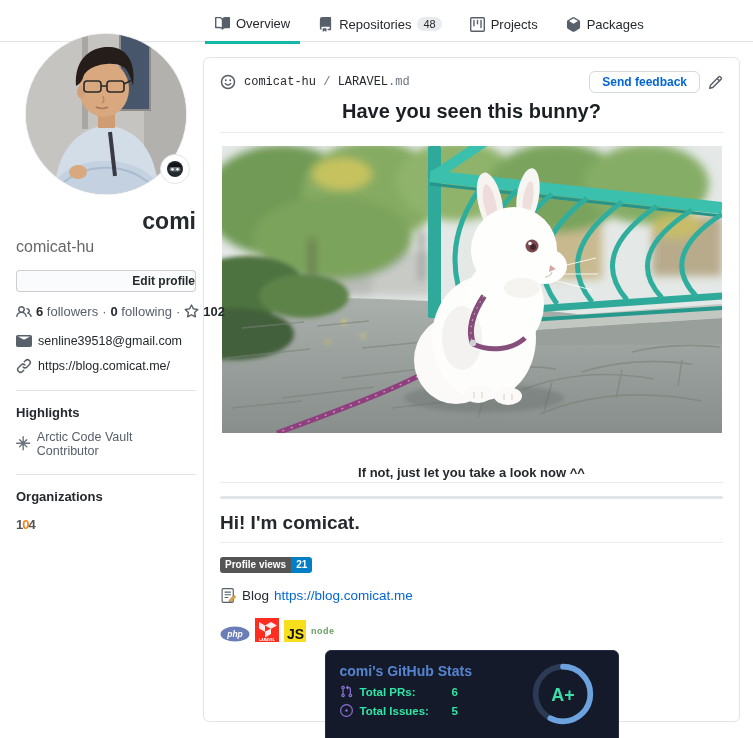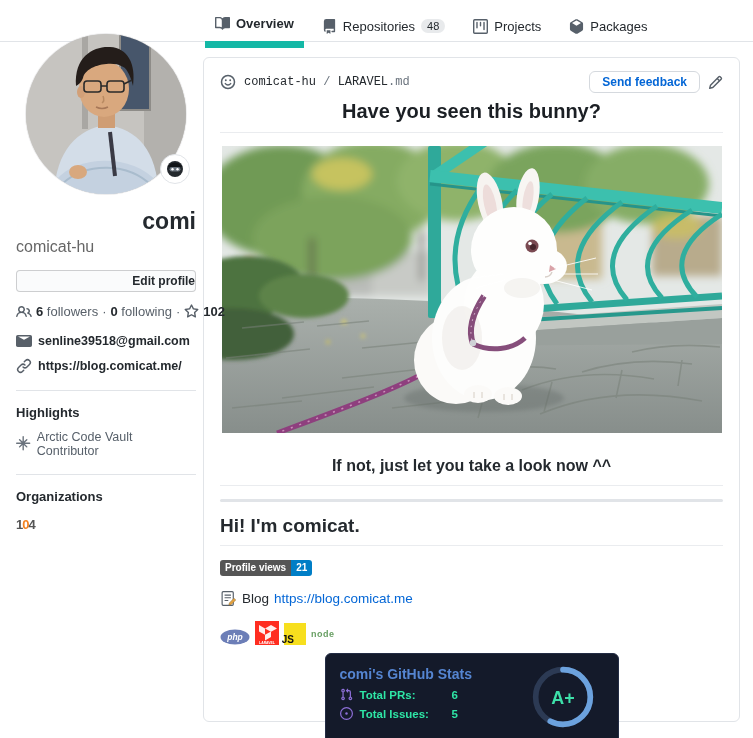--- a/index.html
+++ b/index.html
@@ -8,68 +8,68 @@
     width:753px; height:738px; background:#fff; position:relative; overflow:hidden;
     font-family:"Liberation Sans", sans-serif; color:#24292e; font-size:14px;
   }
   svg { display:block; }
 
   
   .tabbar { position:absolute; left:0; top:0; width:753px; height:42px; border-bottom:1px solid #e1e4e8; }
   .tabs { position:absolute; left:205px; top:8px; display:flex; align-items:center; }
   .tab { display:flex; align-items:center; gap:6px; padding:8px 10px 10px; margin-right:8px;
          font-size:13px; color:#24292e; cursor:pointer; border-bottom:2px solid transparent; }
-  .tab.active { font-weight:bold; border-bottom:7px solid #14b8a6; }
+  .tab.active { font-weight:normal; border-bottom:3px solid #14b8a6; }
   .tab .ticon { width:15px; height:15px; }
   .counter { background:rgba(209,213,218,.5); border-radius:20px; font-size:11px; padding:1px 6px; color:#24292e; }
 
   
   .sidebar { position:absolute; left:16px; top:34px; width:180px; z-index:2; }
   .avatar-wrap { position:relative; width:160px; height:160px; margin-left:10px; }
   .avatar { width:160px; height:160px; border-radius:50%; overflow:hidden; background:#c6c4c0; box-shadow:0 0 0 1px rgba(27,31,35,.08); }
   .status-badge { position:absolute; right:-4px; bottom:10px; width:30px; height:30px; background:#fff; border:1px solid #e1e4e8;
                   border-radius:50%; display:flex; align-items:center; justify-content:center; cursor:pointer; }
   .p-name { font-size:23px; font-weight:bold; line-height:1.2; margin-top:14px;text-align:right; }
   .p-login { font-size:16px; color:#666; font-weight:300; margin-top:2px; }
   .edit-btn { margin-top:14px; width:100%; text-align:right; font-size:12px; font-weight:bold; color:#24292e;
               background:#fafbfc; border:1px solid rgba(27,31,35,.2); border-radius:4px; padding:3px 0; cursor:pointer; }
   .meta-row { display:flex; align-items:center; gap:4px; font-size:13px; color:#586069; margin-top:12px; flex-wrap:nowrap; white-space:nowrap; }
   .meta-row svg { flex:0 0 auto; }
   .meta-row b { color:#24292e; font-weight:bold; }
-  .contact { display:flex; align-items:center; gap:6px; font-size:12.5px; color:#24292e; margin-top:9px; white-space:nowrap;font-weight:bold; }
+  .contact { display:flex; align-items:center; gap:6px; font-size:12.5px; color:#24292e; margin-top:9px; white-space:nowrap; }
   .sdivider { border:none; border-top:1px solid #e1e4e8; margin:16px 0 0; }
   .side-h { font-size:13px; font-weight:bold; margin-top:14px; }
   .highlight-row { display:flex; align-items:center; gap:6px; font-size:12.5px; color:#57606a; margin-top:10px; }
   .org-avatar { margin-top:10px; width:26px; height:22px; display:flex; align-items:center; font-weight:bold; font-size:13px;
                 letter-spacing:-1px; cursor:pointer; }
   .org-avatar .o1 { color:#555; } .org-avatar .o2 { color:#f5821f; } .org-avatar .o3 { color:#555; }
 
   
   .card { position:absolute; left:203px; top:57px; width:537px; height:665px; border:1px solid #e1e4e8; border-radius:6px;
           background:#fff; padding:12px 16px 0; }
   .card-head { display:flex; align-items:center; gap:8px; height:24px; margin-bottom:6px; }
   .repo-path { font-family:"Liberation Mono", monospace; font-size:12px; color:#24292e; }
   .repo-path .dim { color:#6a737d; }
   .spacer { flex:1; }
   .feedback-btn { font-size:12px; font-weight:bold; color:#0366d6; background:#fff; border:1px solid #d5d9de; border-radius:6px;
                   padding:3px 12px; cursor:pointer; }
   .h1 { text-align:center; font-size:20px; font-weight:bold; color:#1b1f24; padding-bottom:9px; border-bottom:1px solid #eaecef; margin-top:6px; }
   .photo { width:500px; height:287px; margin:13px auto 0; overflow:hidden; }
-  .caption { text-align:center; font-size:16px; font-weight:bold; color:#24292e; margin-top:24px; padding-bottom:10px; border-bottom:1px solid #eaecef; }
+  .caption { text-align:center; font-size:13px; font-weight:bold; color:#24292e; margin-top:32px; padding-bottom:2px; border-bottom:1px solid #eaecef; }
   .mdhr { border:none; height:3px; background:#e1e4e8; border-radius:2px; margin:13px 0; }
   .h2 { font-size:19px; font-weight:bold; color:#24292e; padding-bottom:8px; border-bottom:1px solid #eaecef; margin-top:2px; }
   .views-badge { display:inline-flex; margin-top:14px; font-size:10px; font-weight:bold; color:#fff; border-radius:3px; overflow:hidden; line-height:1; }
   .views-badge .vl { background:#555; padding:3px 5px; }
   .views-badge .vr { background:#007ec6; padding:3px 5px; }
   .blog-row { display:flex; align-items:center; gap:5px; margin-top:14px; font-size:13.5px; }
   .blog-row a { color:#0366d6; text-decoration:none; cursor:pointer; }
   .tech-row { display:flex; align-items:flex-end; gap:5px; margin-top:12px; height:26px; }
   .php-badge { width:30px; height:16px; }
   .js-badge { width:22px; height:22px; background:#f7df1e; position:relative; }
-  .js-badge span { position:absolute; right:12px; bottom:0; font-weight:bold; font-size:10px; color:#111; }
+  .js-badge span { position:absolute; right:2px; bottom:0; font-weight:bold; font-size:14px; color:#111; }
   .node-badge { font-size:9px; font-weight:bold; color:#689f63; padding-bottom:6px; letter-spacing:.5px; }
 
   .stats-card { width:294px; height:110px; margin:8px auto 0; background:#141a2a; border:1px solid #232c44; border-radius:6px;
                 position:relative; padding:12px 14px; }
   .stats-title { font-size:14px; font-weight:bold; color:#5585d1; }
   .stat-row { display:flex; align-items:center; margin-top:6px; font-size:11.5px; font-weight:bold; color:#2ee6a6; }
   .stat-row svg { margin-right:7px; }
   .stat-label { width:92px; }
   .ring-wrap { position:absolute; right:22px; top:10px; width:66px; height:66px; }
 </style>

